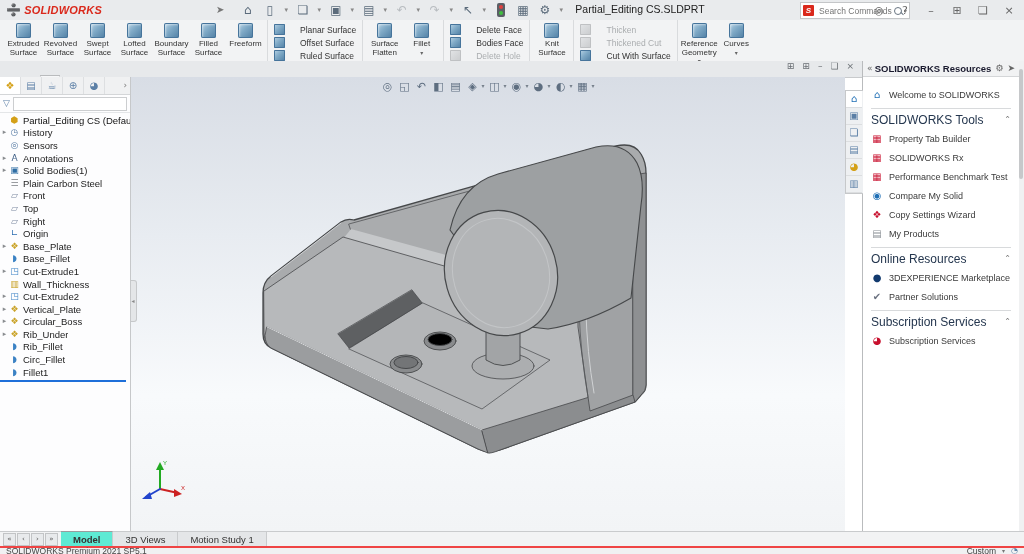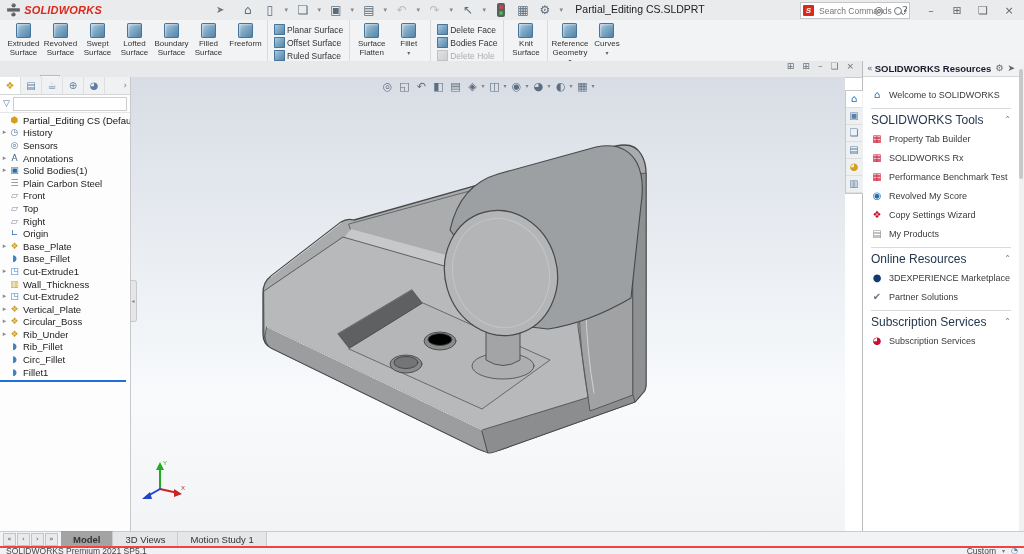--- a/index.html
+++ b/index.html
@@ -45,21 +45,21 @@
     padding-top:2px;border-radius:2px;}
   .rbtn-large .lbl{font-size:8px;line-height:8.5px;text-align:center;white-space:pre-line;margin-top:2px;color:#333;}
   .rbtn-large .caret{font-size:6px;color:#666;margin-top:1px;}
   .ric{width:15px;height:15px;border-radius:2px;flex:none;
     background:linear-gradient(135deg,#b9d4e6 0%,#7fa9c6 45%,#4f7ea3 100%);
     box-shadow:inset 0 0 0 1px #46749b, inset 2px 2px 2px rgba(255,255,255,.45);}
   .ricS{width:11px;height:11px;border-radius:1px;flex:none;
     background:linear-gradient(135deg,#b9d4e6 0%,#7fa9c6 45%,#4f7ea3 100%);
     box-shadow:inset 0 0 0 1px #46749b;}
   .rstack{display:flex;flex-direction:column;justify-content:flex-start;padding-top:3px;gap:2px;}
-  .rrow{display:flex;align-items:center;gap:2px;height:11px;padding:0 3px;border-radius:2px;}
+  .rrow{display:flex;align-items:center;gap:15px;height:11px;padding:0 3px;border-radius:2px;}
   .rrow .lbl{font-size:8.5px;color:#333;white-space:nowrap;}
   .disabled .lbl{color:#aaadaf;}
   .disabled .ric,.disabled .ricS{background:linear-gradient(135deg,#e3e5e7,#c9cbcd);box-shadow:inset 0 0 0 1px #bfc1c3;}
   
   #cmdtabs{position:absolute;top:61px;left:0;width:1024px;height:16px;background:#e7e9eb;
     border-bottom:1px solid #c8cacc;display:flex;align-items:flex-end;padding-left:2px;}
   .ctab{padding:0 9px;font-size:9.5px;line-height:15px;color:#333;border-right:1px solid #cfd1d3;
     background:#e7e9eb;cursor:default;}
   .ctab.active{background:#f6f7f8;border:1px solid #b9bbbd;border-bottom:1px solid #f6f7f8;
     color:#111;line-height:14px;}
@@ -117,21 +117,21 @@
   #tpscroll{position:absolute;right:0;top:61px;width:6px;height:470px;background:#f0f1f2;border-left:1px solid #dcdee0;}
   #tpscroll .thumb{position:absolute;left:1px;top:8px;width:4px;height:110px;background:#c6c8ca;border-radius:2px;}
   
   #bottombar{position:absolute;left:0;top:531px;width:1024px;height:15px;background:#f2f3f4;
     border-top:1px solid #c9cbcd;display:flex;align-items:stretch;}
   #navbtns{display:flex;align-items:center;gap:1px;padding:0 3px;}
   #navbtns .nbtn{width:11px;height:11px;border:1px solid #c2c4c6;background:#e8eaec;color:#555;
     font-size:7px;display:flex;align-items:center;justify-content:center;}
   .mtab{padding:0 12px;font-size:9.5px;display:flex;align-items:center;border-right:1px solid #c9cbcd;
     color:#333;background:#e4e6e8;}
-  .mtab.active{background:#a3a3a3;font-weight:bold;border-top:1px solid #9a9c9e;margin-top:-1px;}
+  .mtab.active{background:#5eead4;font-weight:bold;border-top:1px solid #9a9c9e;margin-top:-1px;}
   #statusbar{position:absolute;left:0;top:546px;width:1024px;height:8px;background:#f0f1f2;
     border-top:2px solid #ef4444;display:flex;align-items:center;justify-content:space-between;
     font-size:8.5px;color:#444;padding:0 6px;box-sizing:border-box;}
   #status-right{display:flex;align-items:center;gap:6px;}
   #status-right .scaret{font-size:6px;color:#777;}
   #status-right .sglobe{color:#5b7fa6;font-size:8px;}
   .splitter{position:absolute;left:130px;top:280px;width:6px;height:40px;background:#e4e6e8;
     border:1px solid #c6c8ca;border-left:0;border-radius:0 3px 3px 0;z-index:4;display:flex;
     align-items:center;justify-content:center;color:#888;font-size:6px;}
 </style>
@@ -294,20 +294,36 @@
           <span class="ricS"></span>
           <span class="lbl">Delete Hole</span>
         </div>
       </div>
     </div>
     <div class="rgroup">
       <div class="rbtn-large">
         <div class="ric"></div>
         <div class="lbl">Knit
 Surface</div>
+      </div>
+    </div>
+    <div class="rgroup">
+      <div class="rstack">
+        <div class="rrow disabled">
+          <span class="ricS"></span>
+          <span class="lbl">Thicken</span>
+        </div>
+        <div class="rrow disabled">
+          <span class="ricS"></span>
+          <span class="lbl">Thickened Cut</span>
+        </div>
+        <div class="rrow">
+          <span class="ricS"></span>
+          <span class="lbl">Cut With Surface</span>
+        </div>
       </div>
     </div>
     <div class="rgroup">
       <div class="rbtn-large">
         <div class="ric"></div>
         <div class="lbl">Reference
 Geometry</div>
         <div class="caret gi">▾</div>
       </div>
       <div class="rbtn-large">
@@ -579,21 +595,21 @@
           <div class="tpitem">
             <span class="ticn gi" style="color: rgb(200, 16, 46);">▦</span>
             <span class="tlbl">SOLIDWORKS Rx</span>
           </div>
           <div class="tpitem">
             <span class="ticn gi" style="color: rgb(200, 16, 46);">▦</span>
             <span class="tlbl">Performance Benchmark Test</span>
           </div>
           <div class="tpitem">
             <span class="ticn gi" style="color: rgb(31, 111, 181);">◉</span>
-            <span class="tlbl">Revolved My Score</span>
+            <span class="tlbl">Compare My Solid</span>
           </div>
           <div class="tpitem">
             <span class="ticn gi" style="color: rgb(200, 16, 46);">❖</span>
             <span class="tlbl">Copy Settings Wizard</span>
           </div>
           <div class="tpitem">
             <span class="ticn gi" style="color: rgb(138, 143, 148);">▤</span>
             <span class="tlbl">My Products</span>
           </div>
         </div>

